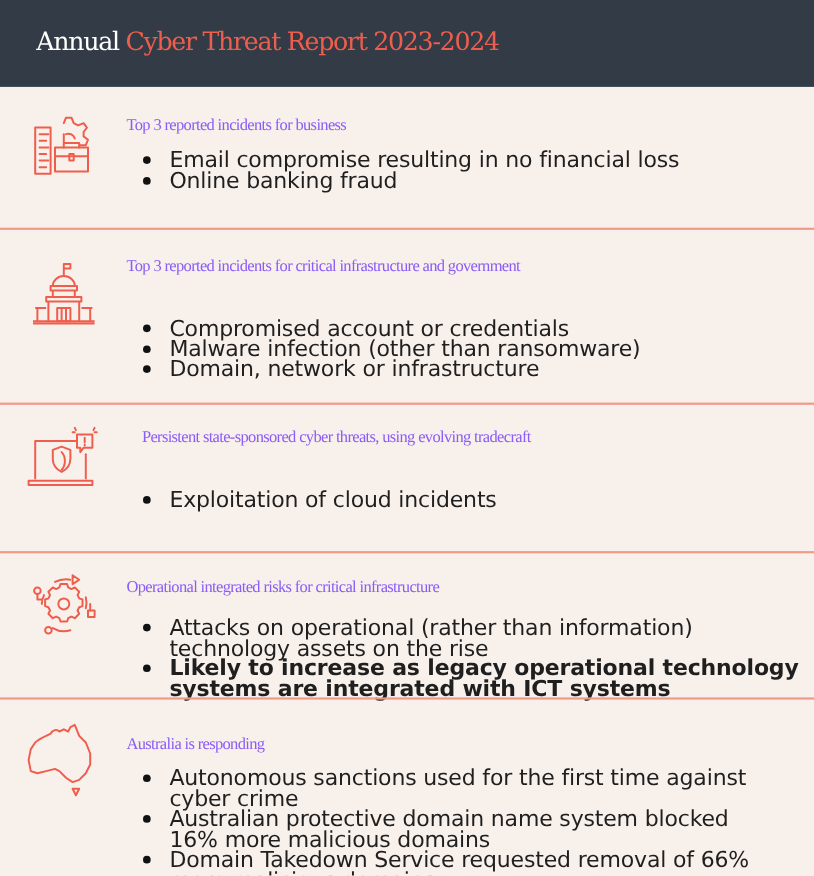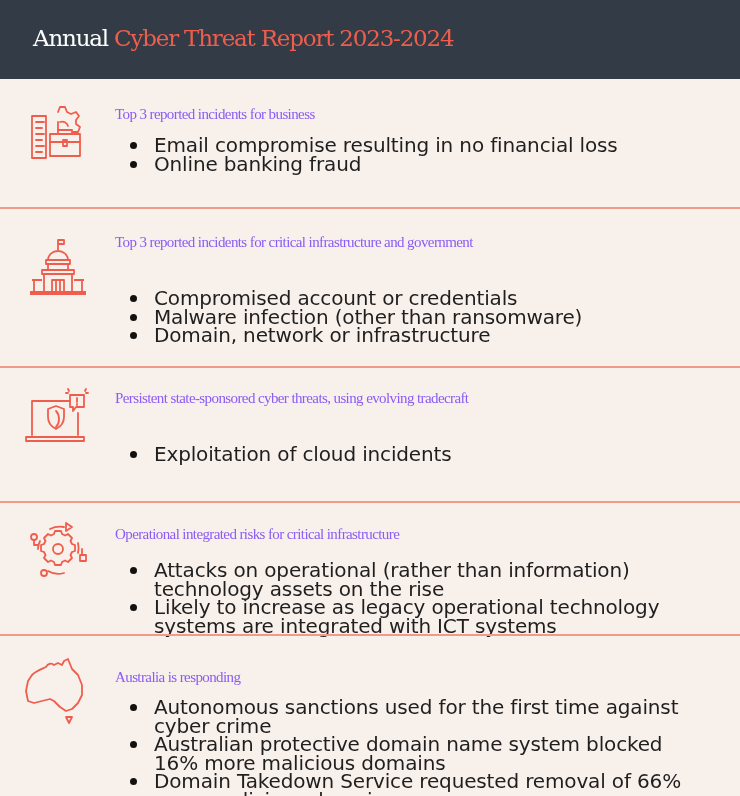--- a/index.html
+++ b/index.html
@@ -73,21 +73,21 @@
     <path d="M10 52 V18 H48"></path>
     <path d="M56 30 V52"></path>
     <path d="M4 54 H62 V58 H4 Z"></path>
     <path d="M26 26 L34 23 L42 26 V34 C42 40 38 44 34 46 C30 44 26 40 26 34 Z"></path>
     <path d="M34 28 C38 32 38 40 34 44"></path>
     <path d="M48 12 H62 V24 H54 L51 28 V24 H48 Z"></path>
     <path d="M55 15 V19 M55 21 V22"></path>
     <path d="M46 6 l1 2 M64 6 l-1 2 M44 10 h2 M66 10 h-2"></path>
   </svg>
 </div>
-<div class="heading" style="top:386px;">Persistent state-sponsored cyber threats, using evolving tradecraft</div>
+<div class="heading" style="top:386px;margin-left:14px;">Persistent state-sponsored cyber threats, using evolving tradecraft</div>
 <ul class="bullets" style="top:445px;">
   <li>Exploitation of cloud incidents</li>
 </ul>
 <div class="divider" style="top:501px;"></div>
 
 <div class="icon" style="top:515px;">
   <svg viewBox="0 0 72 72" fill="none" stroke="#ef5e4d" stroke-width="1.8" stroke-linejoin="round" stroke-linecap="round">
     <circle cx="36" cy="34" r="5"></circle>
     <path d="M33 22 h6 l1 3 l3 1.5 l3 -1.5 l4 4 l-1.5 3 l1.5 3 l3 1 v6 l-3 1 l-1.5 3 l1.5 3 l-4 4 l-3 -1.5 l-3 1.5 l-1 3 h-6 l-1 -3 l-3 -1.5 l-3 1.5 l-4 -4 l1.5 -3 l-1.5 -3 l-3 -1 v-6 l3 -1 l1.5 -3 l-1.5 -3 l4 -4 l3 1.5 l3 -1.5 Z" transform="translate(0,-6) scale(1) "></path>
     <path d="M28 14 a22 22 0 0 1 14 -2"></path>
@@ -98,21 +98,21 @@
     <path d="M12 25 V30 H16"></path>
     <rect x="58" y="40" width="6" height="6"></rect>
     <path d="M60 40 V34"></path>
     <path d="M26 56 a20 20 0 0 0 16 2"></path>
     <circle cx="22" cy="58" r="3"></circle>
   </svg>
 </div>
 <div class="heading" style="top:522px;">Operational integrated risks for critical infrastructure</div>
 <ul class="bullets" style="top:561px;">
   <li>Attacks on operational (rather than information) technology assets on the rise</li>
-  <li style="width:600px;">Likely to increase as legacy operational technology systems are integrated with ICT systems</li>
+  <li style="width:600px;font-weight:bold;">Likely to increase as legacy operational technology systems are integrated with ICT systems</li>
 </ul>
 <div class="divider" style="top:634px;"></div>
 
 <div class="icon" style="top:655px;">
   <svg viewBox="0 0 72 72" fill="none" stroke="#ef5e4d" stroke-width="1.8" stroke-linejoin="round" stroke-linecap="round">
     <path d="M10 20 C14 16 20 14 24 12 C26 8 30 8 32 10 L36 8 L40 10 L42 6 L46 4 L50 14 L56 20 L60 30 L60 40 L56 48 L50 54 L44 56 L38 52 L32 46 L28 44 L20 46 L12 48 L6 46 L4 36 L6 26 Z"></path>
     <path d="M44 62 L50 62 L47 68 Z"></path>
   </svg>
 </div>
 <div class="heading" style="top:665px;">Australia is responding</div>

